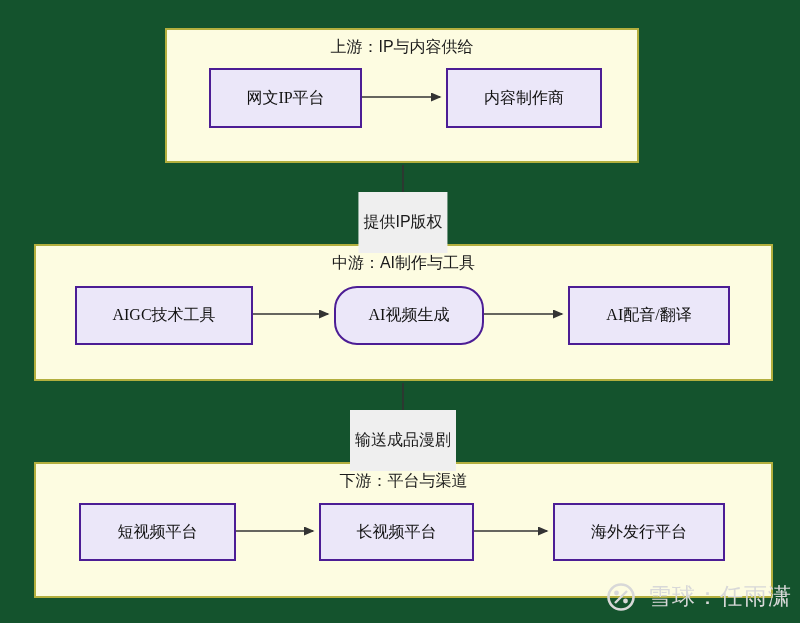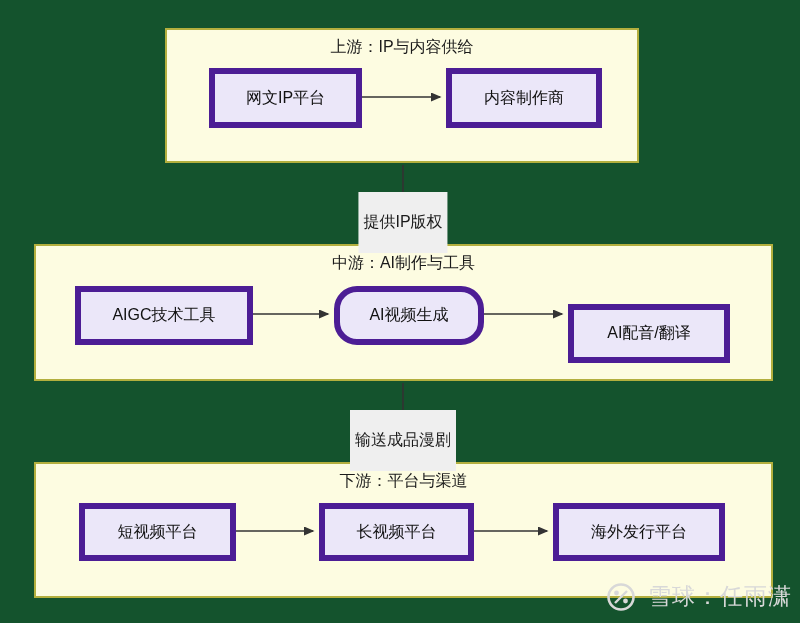--- a/index.html
+++ b/index.html
@@ -30,28 +30,29 @@
     top: 7px;
     left: 0;
     width: 100%;
     text-align: center;
     font-size: 16px;
     color: #1a1a1a;
   }
   .node {
     position: absolute;
     background: #ebe7f9;
-    border: 6px solid #4c1d95;
+    border: 2px solid #4c1d95;
     box-sizing: border-box;
     display: flex;
     align-items: center;
     justify-content: center;
     font-size: 16px;
     color: #111111;
     white-space: nowrap;
+    font-family: Liberation Serif, serif;
   }
   .arrows {
     position: absolute;
     left: 0;
     top: 0;
     z-index: 2;
     pointer-events: none;
   }
   .flow-label {
     position: absolute;
@@ -88,21 +89,21 @@
   <section class="tier tier-0">
     <div class="tier-title">上游：IP与内容供给</div>
     <div class="node" style="left:42px; top:38px; width:153px; height:60px;">网文IP平台</div>
     <div class="node" style="left:279px; top:38px; width:156px; height:60px;">内容制作商</div>
   </section>
 
   <section class="tier tier-1">
     <div class="tier-title">中游：AI制作与工具</div>
     <div class="node" style="left:39px; top:40px; width:178px; height:59px;">AIGC技术工具</div>
     <div class="node" style="left:298px; top:40px; width:150px; height:59px;border-radius:23px;">AI视频生成</div>
-    <div class="node" style="left:532px; top:40px; width:162px; height:59px;margin-top:18px;">AI配音/翻译</div>
+    <div class="node" style="left:532px; top:40px; width:162px; height:59px;">AI配音/翻译</div>
   </section>
 
   <section class="tier tier-2">
     <div class="tier-title">下游：平台与渠道</div>
     <div class="node" style="left:43px; top:39px; width:157px; height:58px;">短视频平台</div>
     <div class="node" style="left:283px; top:39px; width:155px; height:58px;">长视频平台</div>
     <div class="node" style="left:517px; top:39px; width:172px; height:58px;">海外发行平台</div>
   </section>
 
   <svg class="arrows" width="800" height="623" viewBox="0 0 800 623">

